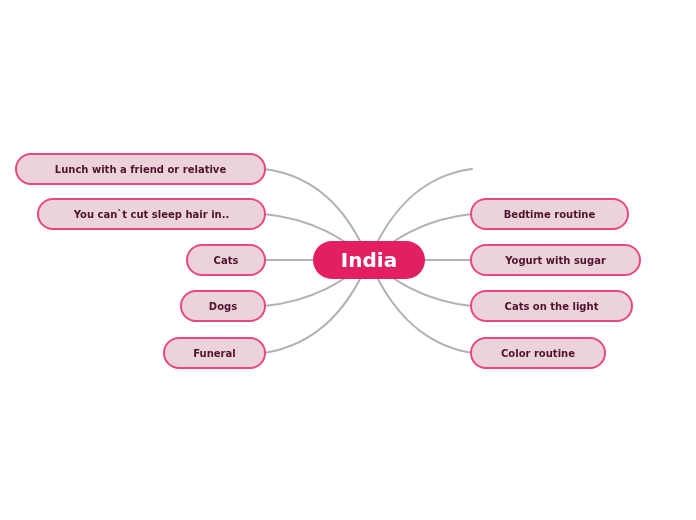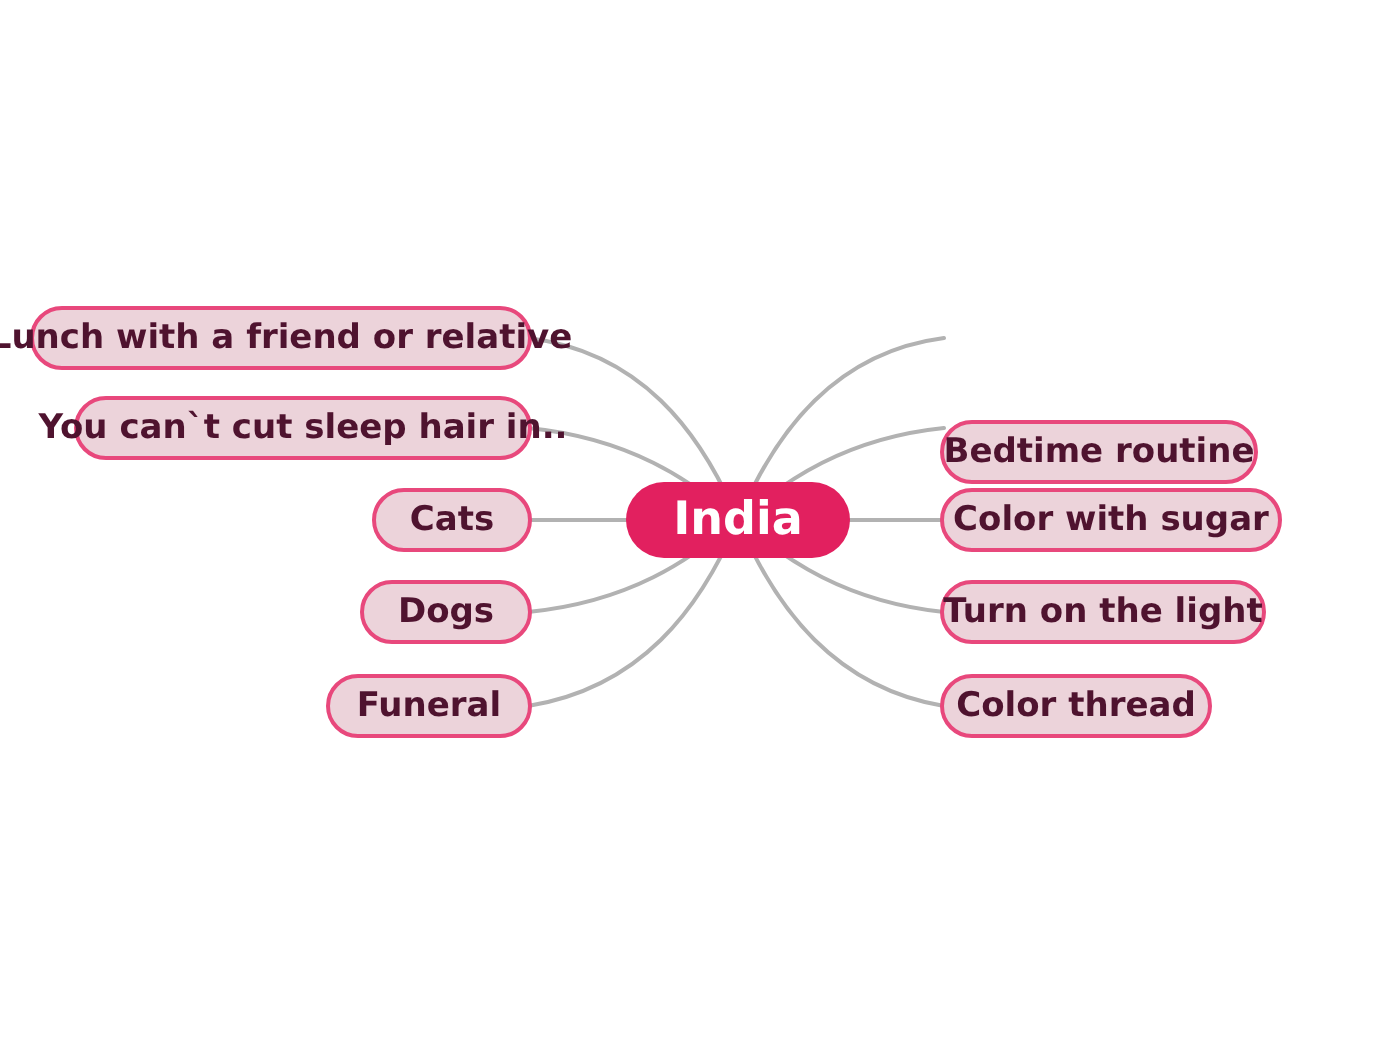--- a/index.html
+++ b/index.html
@@ -32,51 +32,51 @@
     stroke-width: 2;
     stroke-linecap: round;
   }
   .topic {
     position: absolute;
     height: 32px;
     background: var(--topic-fill);
     border: 2px solid var(--topic-border);
     border-radius: 16px;
     color: var(--topic-text);
-    font-size: 17px;
+    font-size: 10px;
     font-weight: 700;
     display: flex;
     align-items: center;
     justify-content: center;
     white-space: nowrap;
     cursor: pointer;
   }
   .root-topic {
     position: absolute;
     left: 313px; top: 241px;
     width: 112px; height: 38px;
     background: var(--root-fill);
     border-radius: 19px;
     color: var(--root-text);
-    font-size: 23px;
+    font-size: 20px;
     font-weight: 700;
     display: flex;
     align-items: center;
     justify-content: center;
     cursor: pointer;
   }
   
   .t-lunch   { left: 15px;  top: 153px; width: 251px; }
   .t-haircut { left: 37px;  top: 198px; width: 229px; }
   .t-cats    { left: 186px; top: 244px; width: 80px;  }
   .t-dogs    { left: 180px; top: 290px; width: 86px;  }
   .t-funeral { left: 163px; top: 337px; width: 103px; }
   
   .t-sleep   { left: 470px; top: 153px; width: 208px; }
-  .t-bedtime { left: 470px; top: 198px; width: 159px; margin-top: 12px; }
+  .t-bedtime { left: 470px; top: 198px; width: 159px; }
   .t-yogurt  { left: 470px; top: 244px; width: 171px; }
   .t-light   { left: 470px; top: 290px; width: 163px; }
   .t-thread  { left: 470px; top: 337px; width: 136px; }
 </style>
 </head>
 <body>
 
 <div class="canvas">
 
   <svg class="connectors" viewBox="0 0 696 520" xmlns="http://www.w3.org/2000/svg">
@@ -92,19 +92,19 @@
     <path d="M 472 353 C 418 344 388 305 369 260"></path>
   </svg>
 
   <div class="topic t-lunch">Lunch with a friend or relative</div>
   <div class="topic t-haircut">You can`t cut sleep hair in..</div>
   <div class="topic t-dogs">Dogs</div>
   <div class="topic t-cats">Cats</div>
   <div class="topic t-funeral">Funeral</div>
 
   <div class="topic t-bedtime">Bedtime routine</div>
-  <div class="topic t-yogurt">Color with sugar</div>
-  <div class="topic t-light">Turn on the light</div>
-  <div class="topic t-thread">Color thread</div>
+  <div class="topic t-yogurt">Yogurt with sugar</div>
+  <div class="topic t-light">Cats on the light</div>
+  <div class="topic t-thread">Color routine</div>
 
   <div class="root-topic">India</div>
 
 </div>
 
 </body></html>

